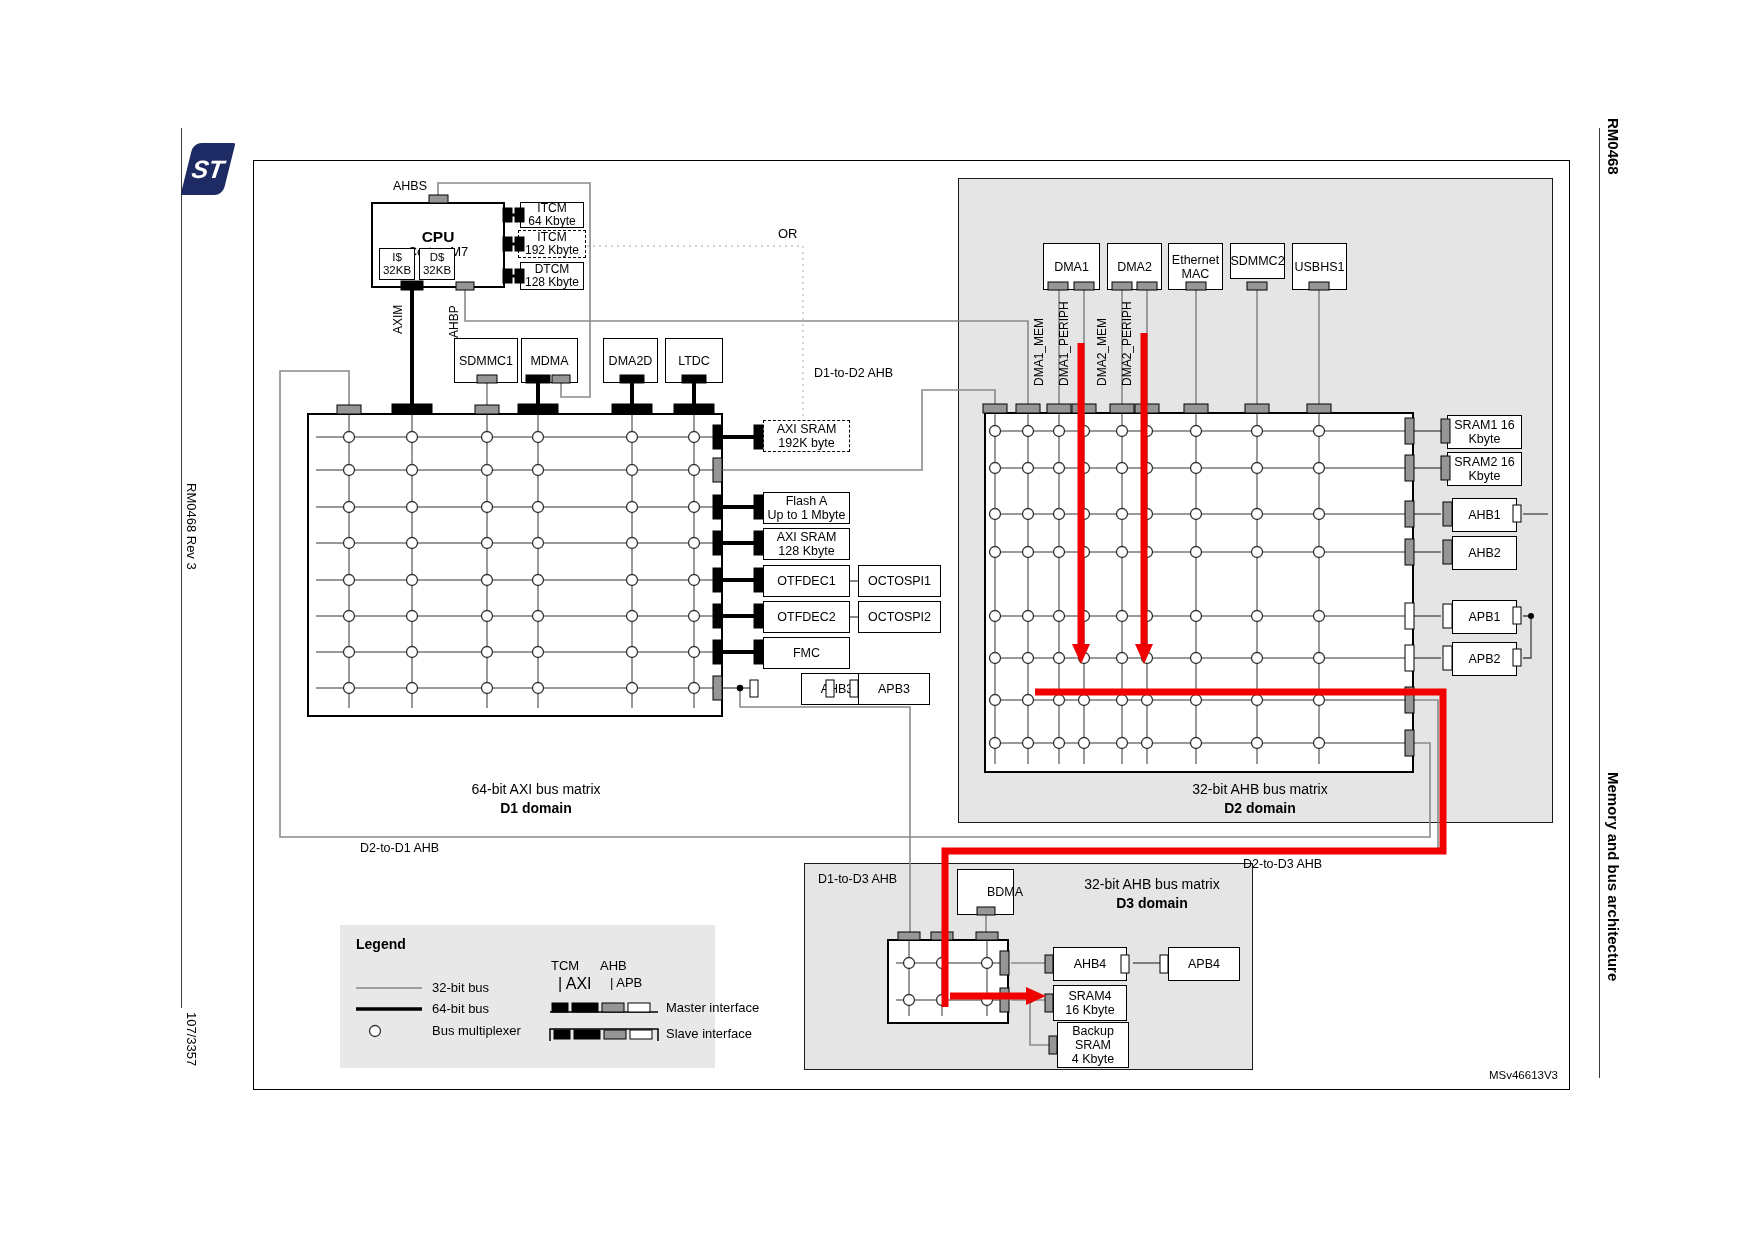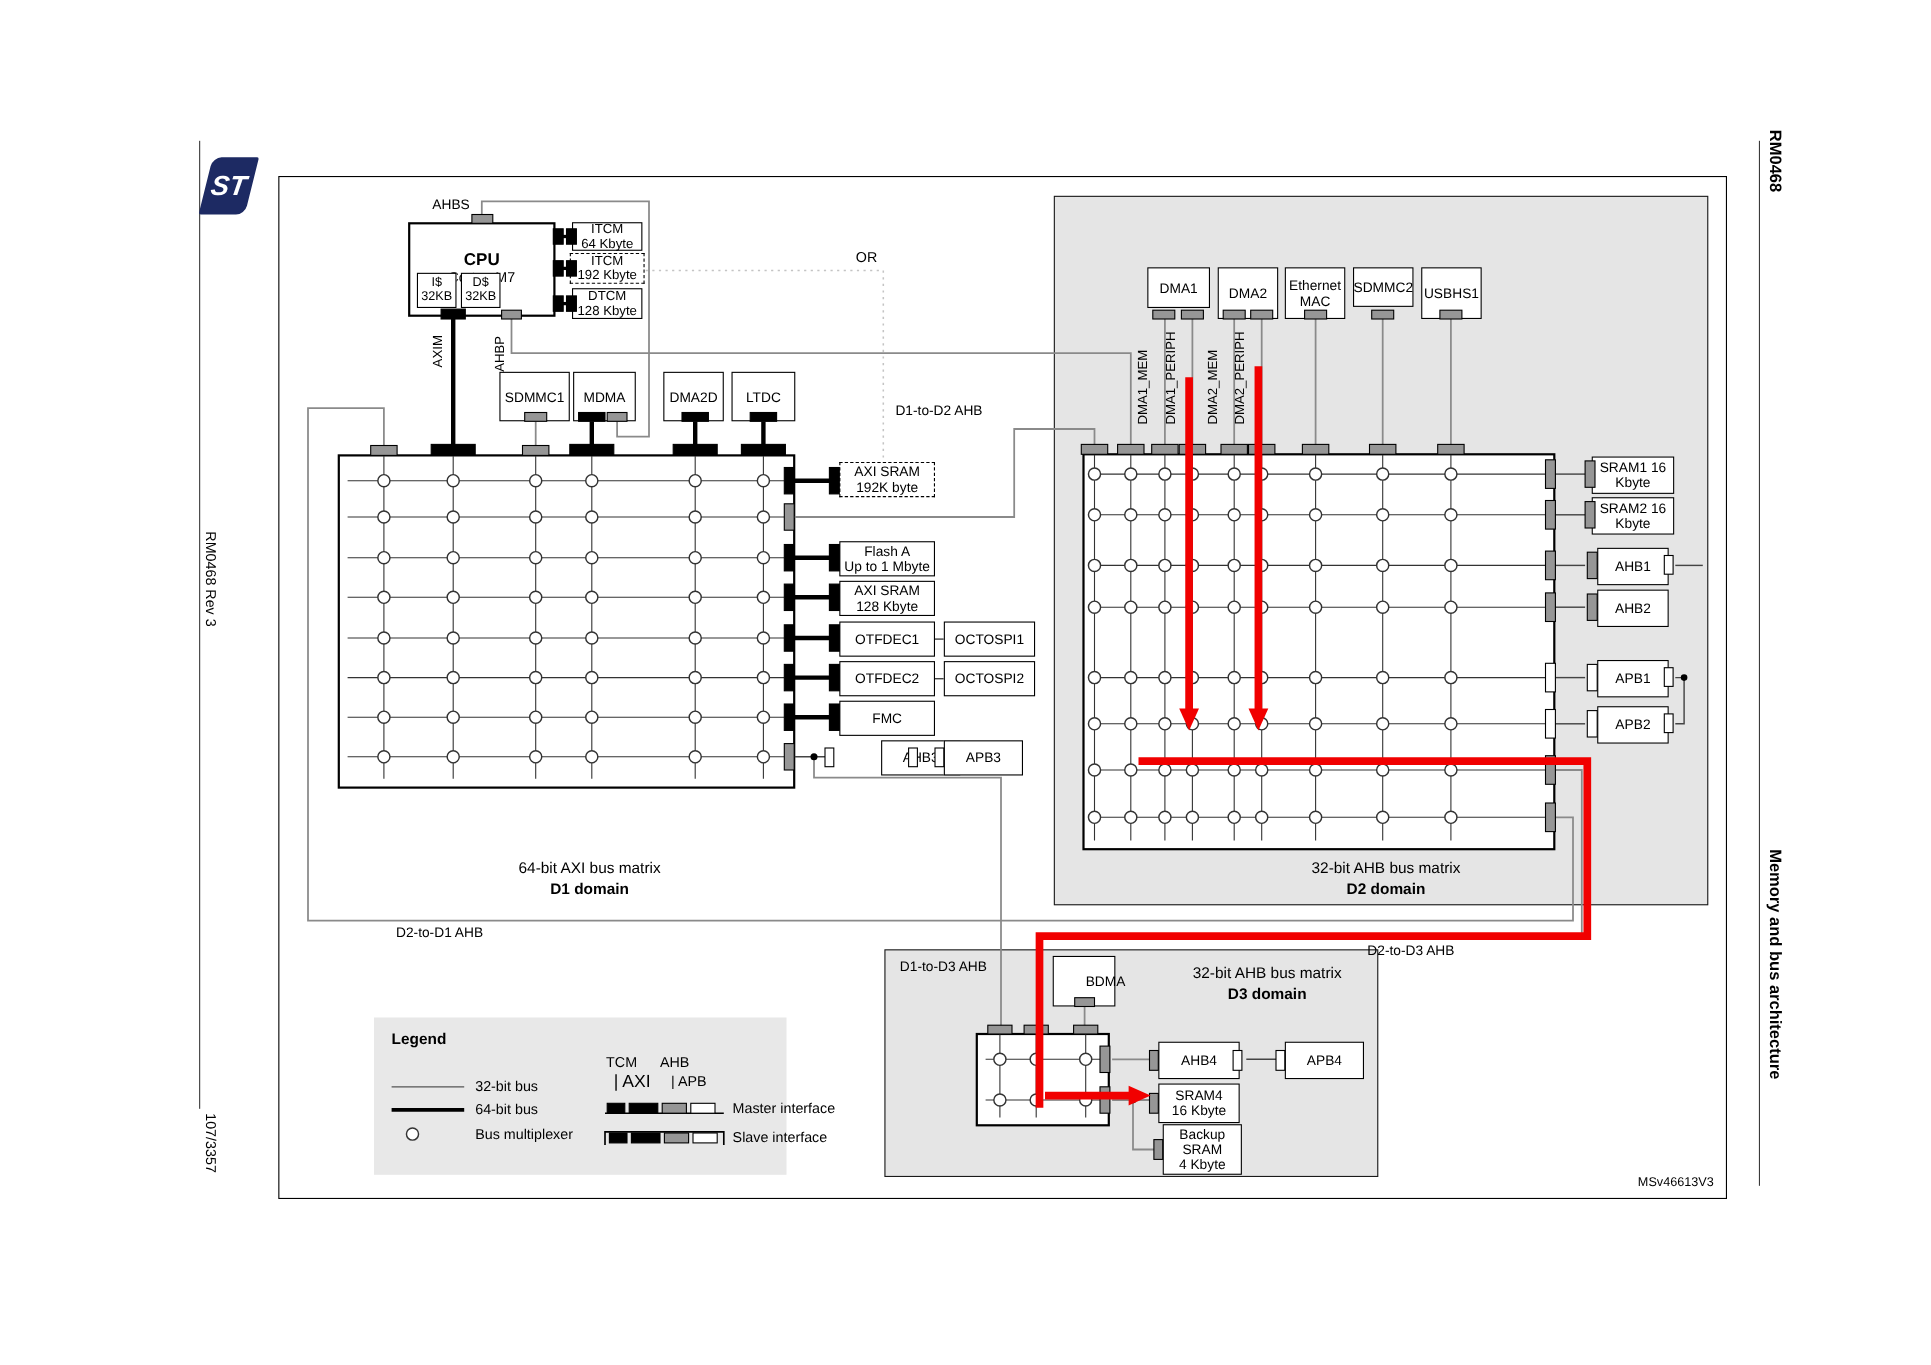--- a/index.html
+++ b/index.html
@@ -311,21 +311,21 @@
   <div class="box" style="left:763px;top:528px;width:87px;height:32px;">AXI SRAM
 128 Kbyte</div>
   <div class="box" style="left:763px;top:565px;width:87px;height:32px;">OTFDEC1</div>
   <div class="box" style="left:858px;top:565px;width:83px;height:32px;">OCTOSPI1</div>
   <div class="box" style="left:763px;top:601px;width:87px;height:32px;">OTFDEC2</div>
   <div class="box" style="left:858px;top:601px;width:83px;height:32px;">OCTOSPI2</div>
   <div class="box" style="left:763px;top:637px;width:87px;height:32px;">FMC</div>
   <div class="box" style="left:801px;top:673px;width:72px;height:32px;">AHB3</div>
   <div class="box" style="left:858px;top:673px;width:72px;height:32px;">APB3</div>
 
-  <div class="box" style="left:1043px;top:243px;width:57px;height:37px;">DMA1</div>
+  <div class="box" style="left:1043px;top:243px;width:57px;height:47px;">DMA1</div>
   <div class="box" style="left:1107px;top:243px;width:55px;height:47px;">DMA2</div>
   <div class="box" style="left:1168px;top:243px;width:55px;height:47px;">Ethernet
 MAC</div>
   <div class="box" style="left:1230px;top:243px;width:55px;height:36px;">SDMMC2</div>
   <div class="box" style="left:1292px;top:243px;width:55px;height:47px;">USBHS1</div>
 
   <div class="box" style="left:1447px;top:415px;width:75px;height:34px;">SRAM1 16
 Kbyte</div>
   <div class="box" style="left:1447px;top:452px;width:75px;height:34px;">SRAM2 16
 Kbyte</div>

